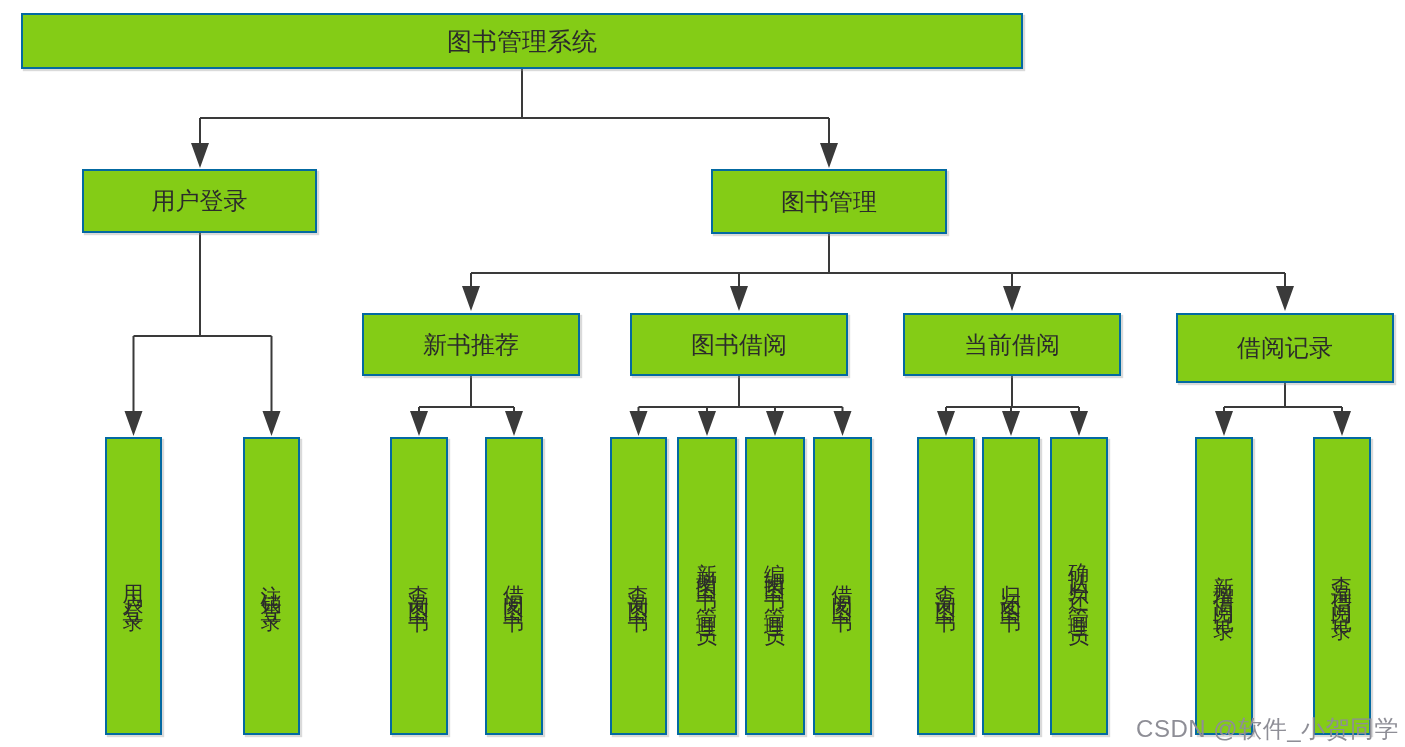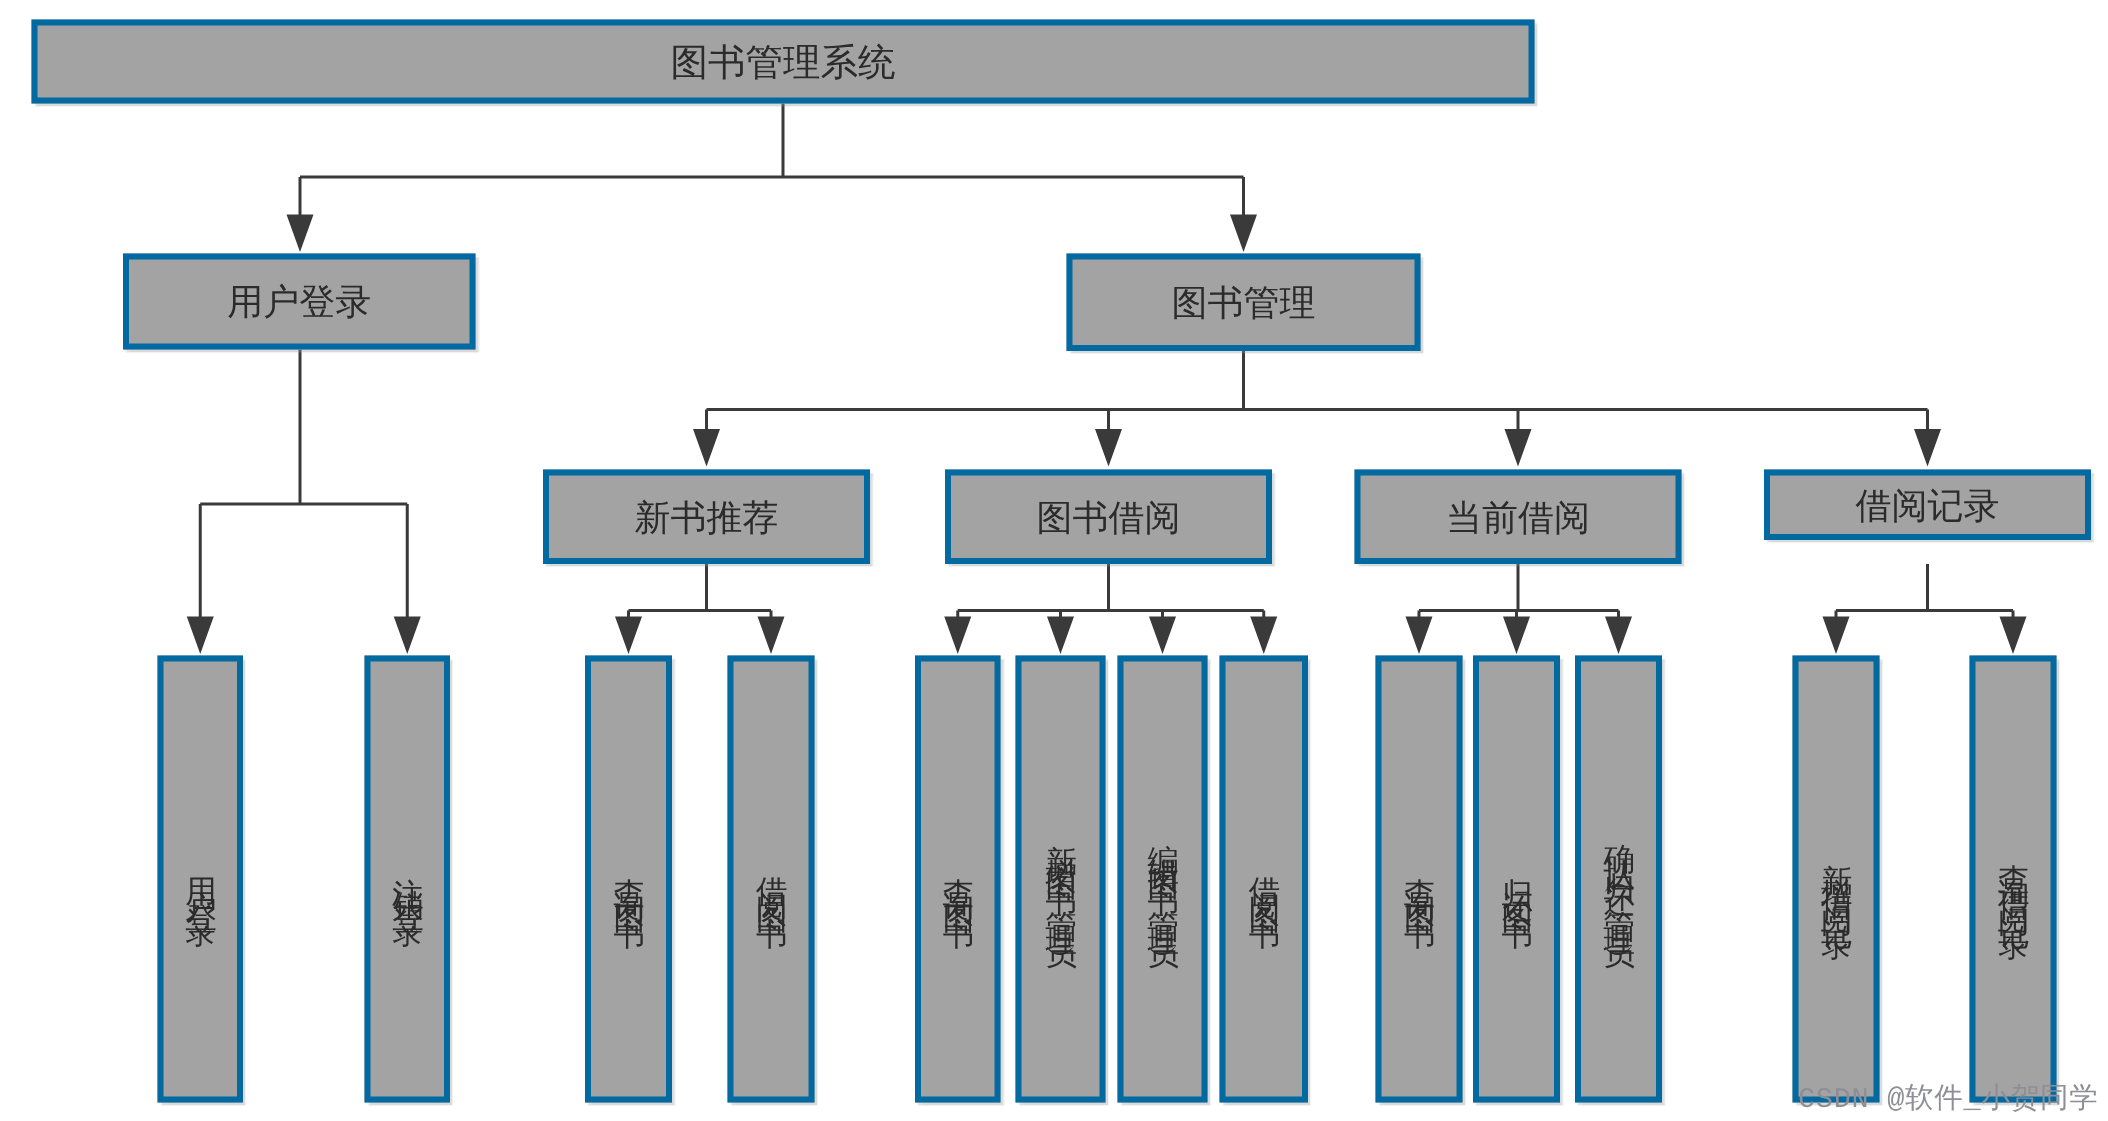--- a/index.html
+++ b/index.html
@@ -1,38 +1,37 @@
 <!DOCTYPE html>
 <html><head>
 <meta charset="utf-8">
 <style>
   html,body{margin:0;padding:0;background:#ffffff;}
   .stage{
     position:relative;width:1405px;height:747px;background:#ffffff;overflow:hidden;
     font-family:"Liberation Sans","DejaVu Sans",sans-serif;
   }
   .box{
-    position:absolute;box-sizing:border-box;background:#a3a3a3;
-    border:4px solid #0369a1;color:#2b2b2b;
+    position:absolute;box-sizing:border-box;background:#84cc16;
+    border:2px solid #0369a1;color:#2b2b2b;
     display:flex;align-items:center;justify-content:center;
     box-shadow:2px 2px 1px rgba(150,150,150,0.35);
     z-index:2;
   }
   .hbox{font-size:24px;white-space:nowrap;}
   .title{font-size:25px;}
   .vbox{
     writing-mode:vertical-rl;text-orientation:mixed;
     font-size:21px;letter-spacing:9px;line-height:1;
   }
   svg.connectors{position:absolute;left:0;top:0;z-index:1;}
   .watermark{
     position:absolute;right:6px;bottom:2px;
-    font-size:19px;color:#8e8e96;z-index:3;letter-spacing:0.5px;
+    font-size:24px;color:#8e8e96;z-index:3;letter-spacing:0.5px;
     white-space:nowrap;
-    font-family:Liberation Mono, monospace;
   }
 </style>
 </head>
 <body>
 
 <div class="stage">
 
   <svg class="connectors" width="1405" height="747" viewBox="0 0 1405 747">
     <path fill="none" stroke="#3a3a3a" stroke-width="2" d="M522 69 V118 M200 118 H829 M200 118 V144 M829 118 V144
              M829 234 V273 M471 273 H1285 M471 273 V288 M739 273 V288 M1012 273 V288 M1285 273 V288
@@ -54,21 +53,21 @@
   </svg>
 
   <div class="box hbox title" style="left:21px;top:13px;width:1002px;height:56px">图书管理系统</div>
 
   <div class="box hbox" style="left:82px;top:169px;width:235px;height:64px">用户登录</div>
   <div class="box hbox" style="left:362px;top:313px;width:218px;height:63px">新书推荐</div>
 
   <div class="box hbox" style="left:711px;top:169px;width:236px;height:65px">图书管理</div>
   <div class="box hbox" style="left:903px;top:313px;width:218px;height:63px">当前借阅</div>
   <div class="box hbox" style="left:630px;top:313px;width:218px;height:63px">图书借阅</div>
-  <div class="box hbox" style="left:1176px;top:313px;width:218px;height:47px">借阅记录</div>
+  <div class="box hbox" style="left:1176px;top:313px;width:218px;height:70px">借阅记录</div>
 
   <div class="box vbox" style="left:105px;top:437px;width:57px;height:298px">用户登录</div>
   <div class="box vbox" style="left:243px;top:437px;width:57px;height:298px">注销登录</div>
 
   <div class="box vbox" style="left:390px;top:437px;width:58px;height:298px">查询图书</div>
   <div class="box vbox" style="left:485px;top:437px;width:58px;height:298px">借阅图书</div>
 
   <div class="box vbox" style="left:610px;top:437px;width:57px;height:298px">查询图书</div>
   <div class="box vbox" style="left:677px;top:437px;width:60px;height:298px">新增图书（管理员）</div>
   <div class="box vbox" style="left:745px;top:437px;width:60px;height:298px">编辑图书（管理员）</div>

